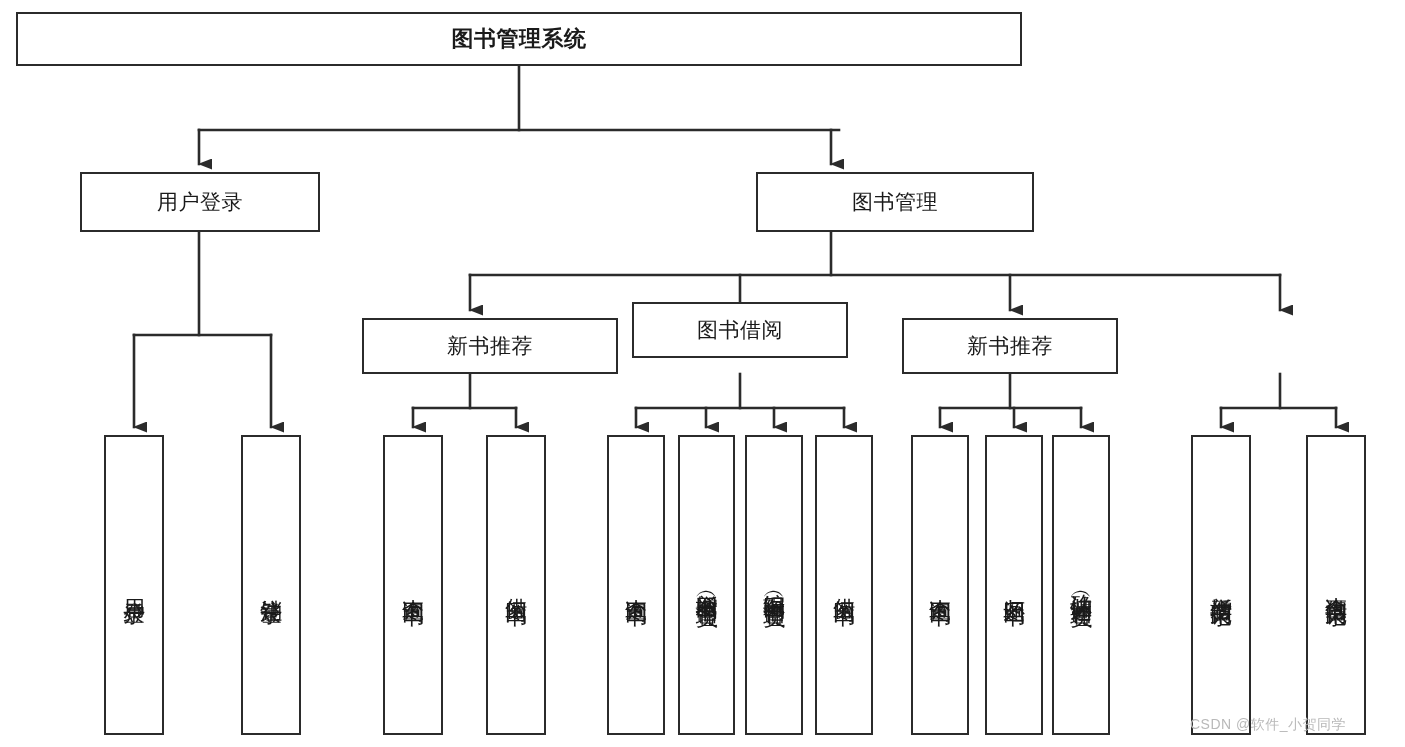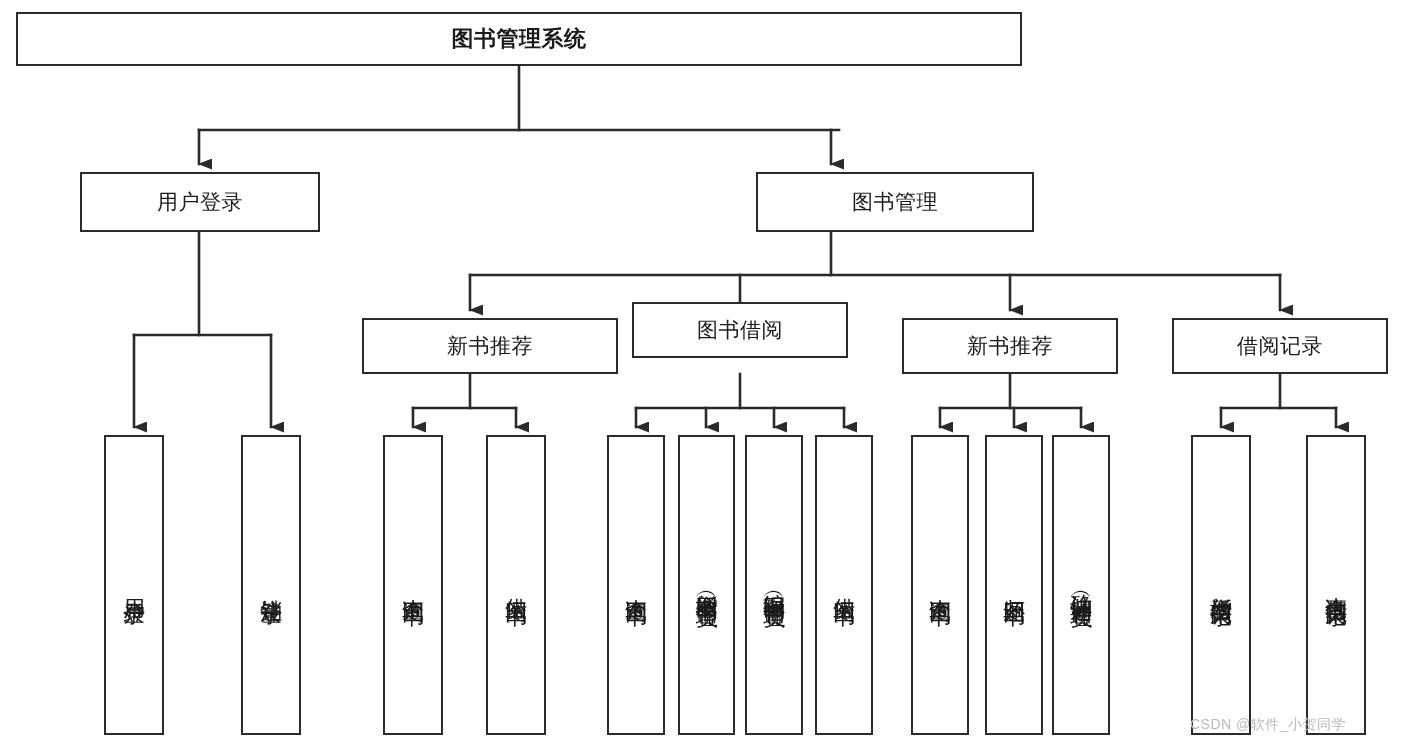--- a/index.html
+++ b/index.html
@@ -137,23 +137,20 @@
 
   <div class="node h" style="left:362px;top:318px;width:256px;height:56px;">
     <span class="lbl">新书推荐</span>
   </div>
   <div class="node h" style="left:632px;top:302px;width:216px;height:56px;">
     <span class="lbl">图书借阅</span>
   </div>
   <div class="node h" style="left:902px;top:318px;width:216px;height:56px;">
     <span class="lbl">新书推荐</span>
   </div>
-  <div class="node h" style="left:1172px;top:318px;width:216px;height:56px;">
-    <span class="lbl">借阅记录</span>
-  </div>
 
   <div class="node v" style="left:104px;top:435px;width:60px;height:300px;">
     <span class="lbl">用户登录</span>
   </div>
   <div class="node v" style="left:241px;top:435px;width:60px;height:300px;">
     <span class="lbl">注销登录</span>
   </div>
 
   <div class="node v" style="left:383px;top:435px;width:60px;height:300px;">
     <span class="lbl">查询图书</span>

